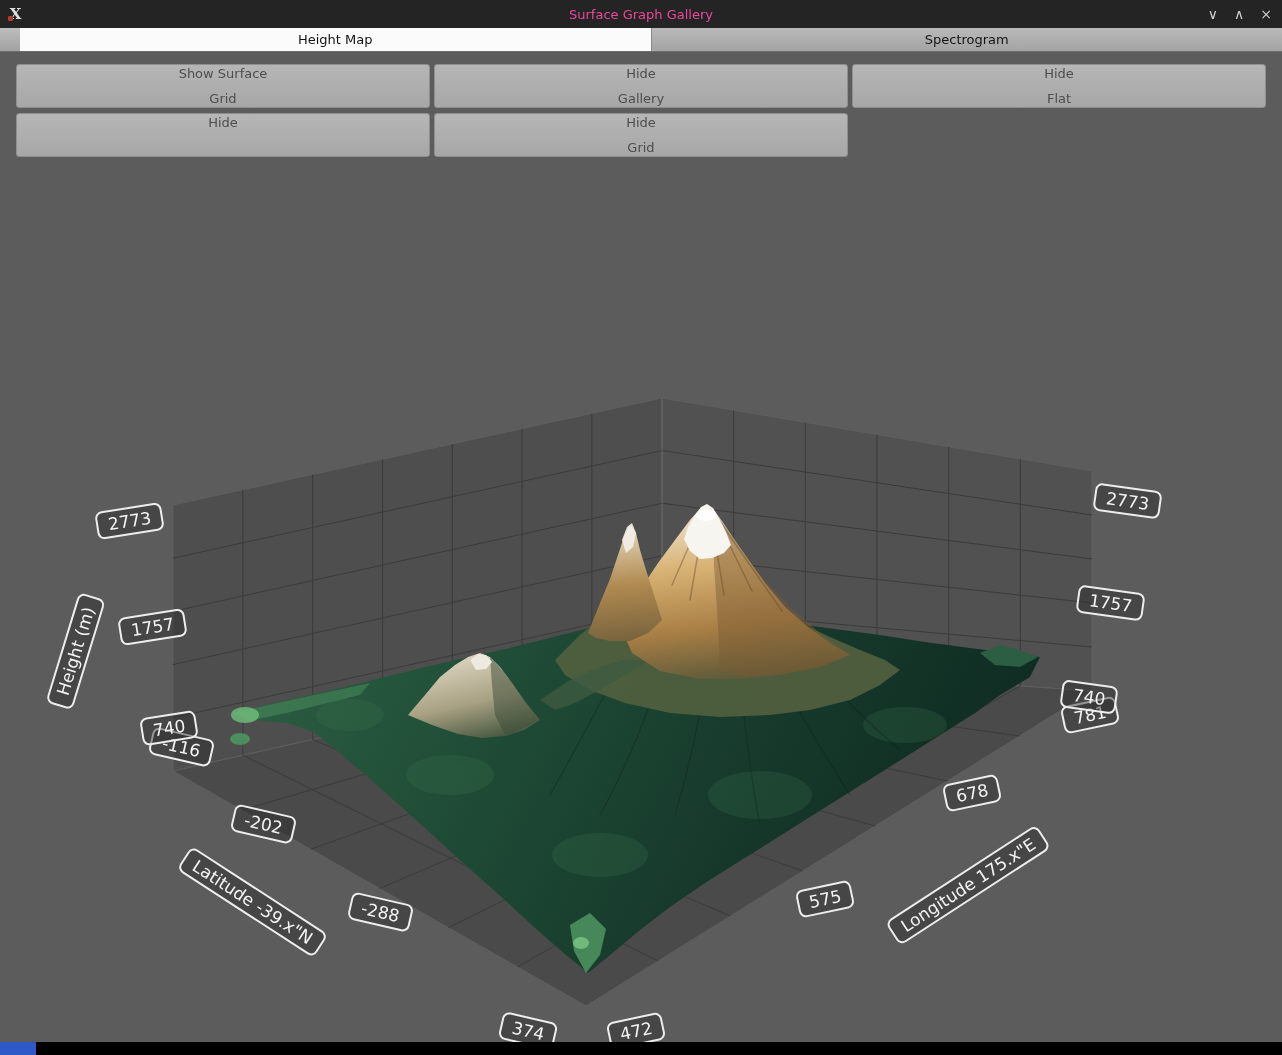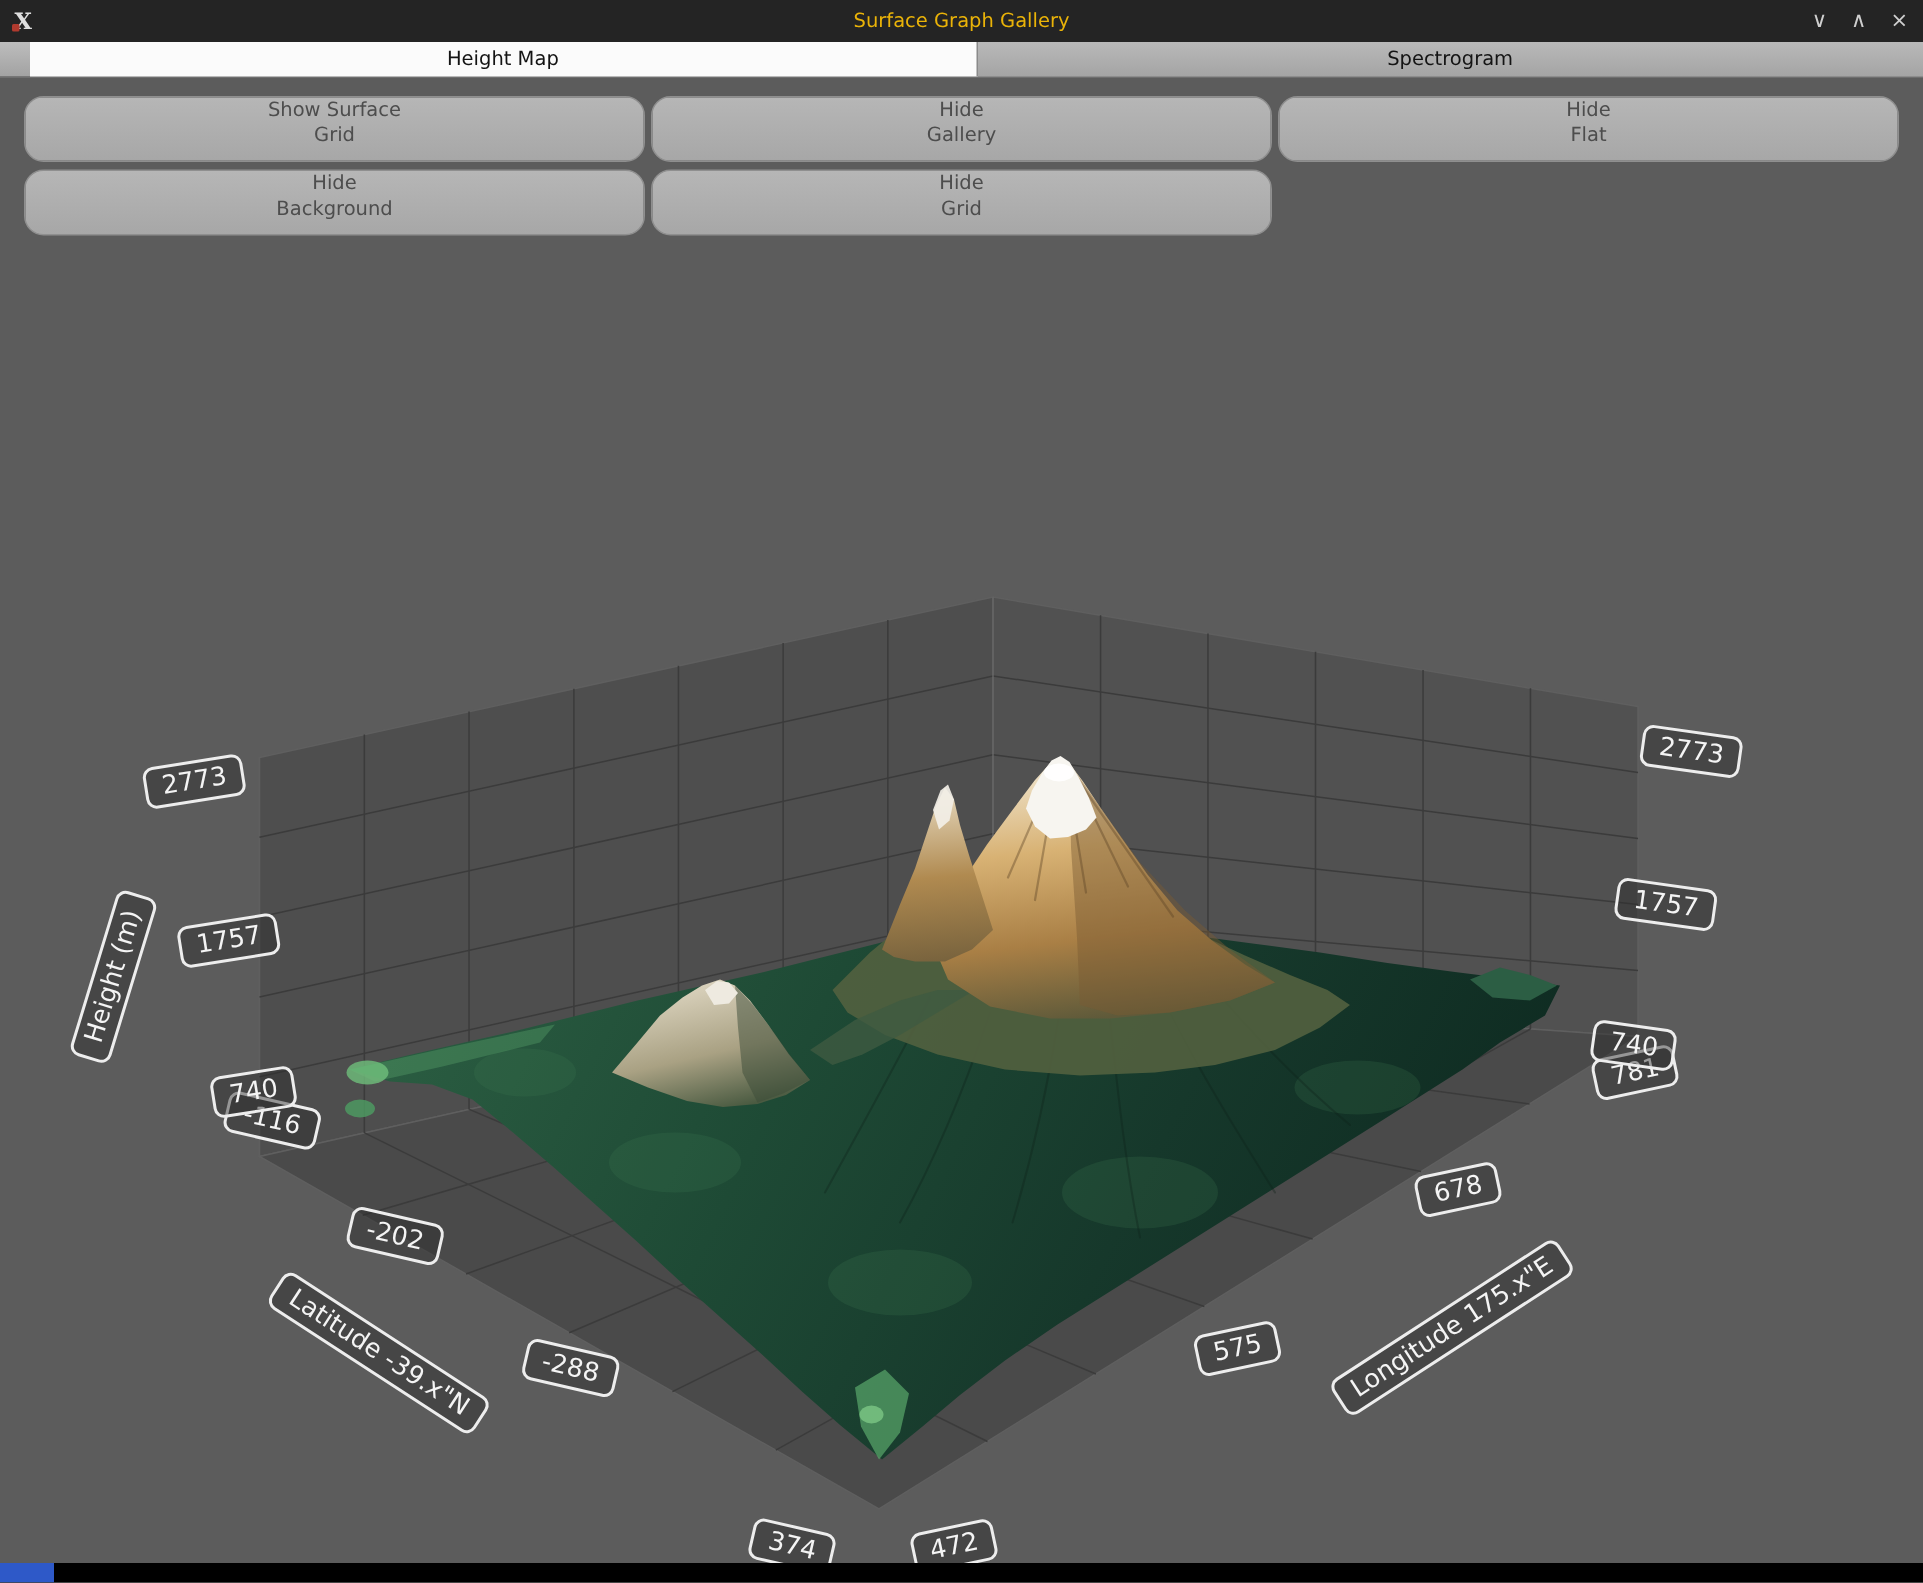--- a/index.html
+++ b/index.html
@@ -19,21 +19,21 @@
     display:flex;align-items:center;justify-content:center;
     font-family:"DejaVu Serif","Liberation Serif",serif;
     font-weight:bold;font-size:15px;color:#dedede;
   }
   .app-icon::after{
     content:"";position:absolute;left:1px;bottom:1px;width:5px;height:5px;
     background:#b03a2e;border-radius:1px;
   }
   .win-title{
     position:absolute;left:0;width:100%;text-align:center;
-    font-size:13px;color:#eab308;
+    font-size:13px;color:#ec4899;
   }
   .win-controls{
     position:absolute;right:10px;top:0;height:28px;display:flex;gap:16px;
     align-items:center;color:#cfcfcf;font-size:14px;z-index:2;
   }
   .win-controls span{cursor:default;line-height:28px;}
   
   .tabbar{
     position:absolute;top:28px;left:0;width:100%;height:23px;
     display:flex;background:linear-gradient(#bdbdbd,#a2a2a2);
@@ -45,24 +45,24 @@
     background:linear-gradient(#b9b9b9,#a4a4a4);
   }
   .tab:last-child{border-right:none;}
   .tab.selected{background:#fbfbfb;margin-left:20px;}
   
   .btn-grid{
     position:absolute;top:64px;left:16px;width:1250px;
     display:grid;grid-template-columns:1fr 1fr 1fr;gap:5px 4px;z-index:18;
   }
   .btn{
-    height:42px;border:1px solid #8f8f8f;border-radius:13px;
+    height:42px;border:1px solid #8f8f8f;border-radius:3px;
     background:linear-gradient(#b6b6b6,#a7a7a7);
     color:#4d4d4d;font-size:13px;line-height:17px;text-align:center;
-    display:flex;flex-direction:column;justify-content:flex-start;cursor:default;
+    display:flex;flex-direction:column;justify-content:space-between;cursor:default;
   }
   
   .stage{
     position:absolute;top:155px;left:0;width:1282px;height:900px;z-index:1;
   }
   .stage svg{position:absolute;top:0;left:0;}
   .tile{
     position:absolute;white-space:nowrap;
     border:2px solid #ededed;border-radius:7px;
     background:rgba(45,45,45,.45);
@@ -105,21 +105,20 @@
   <div class="btn">
     <span>Hide</span>
     <span>Gallery</span>
   </div>
   <div class="btn">
     <span>Hide</span>
     <span>Flat</span>
   </div>
   <div class="btn">
     <span>Hide</span>
-    <span>Background</span>
   </div>
   <div class="btn">
     <span>Hide</span>
     <span>Grid</span>
   </div>
 </div>
 
 <div class="stage">
 
 <svg width="1282" height="900" viewBox="0 0 1282 900">

